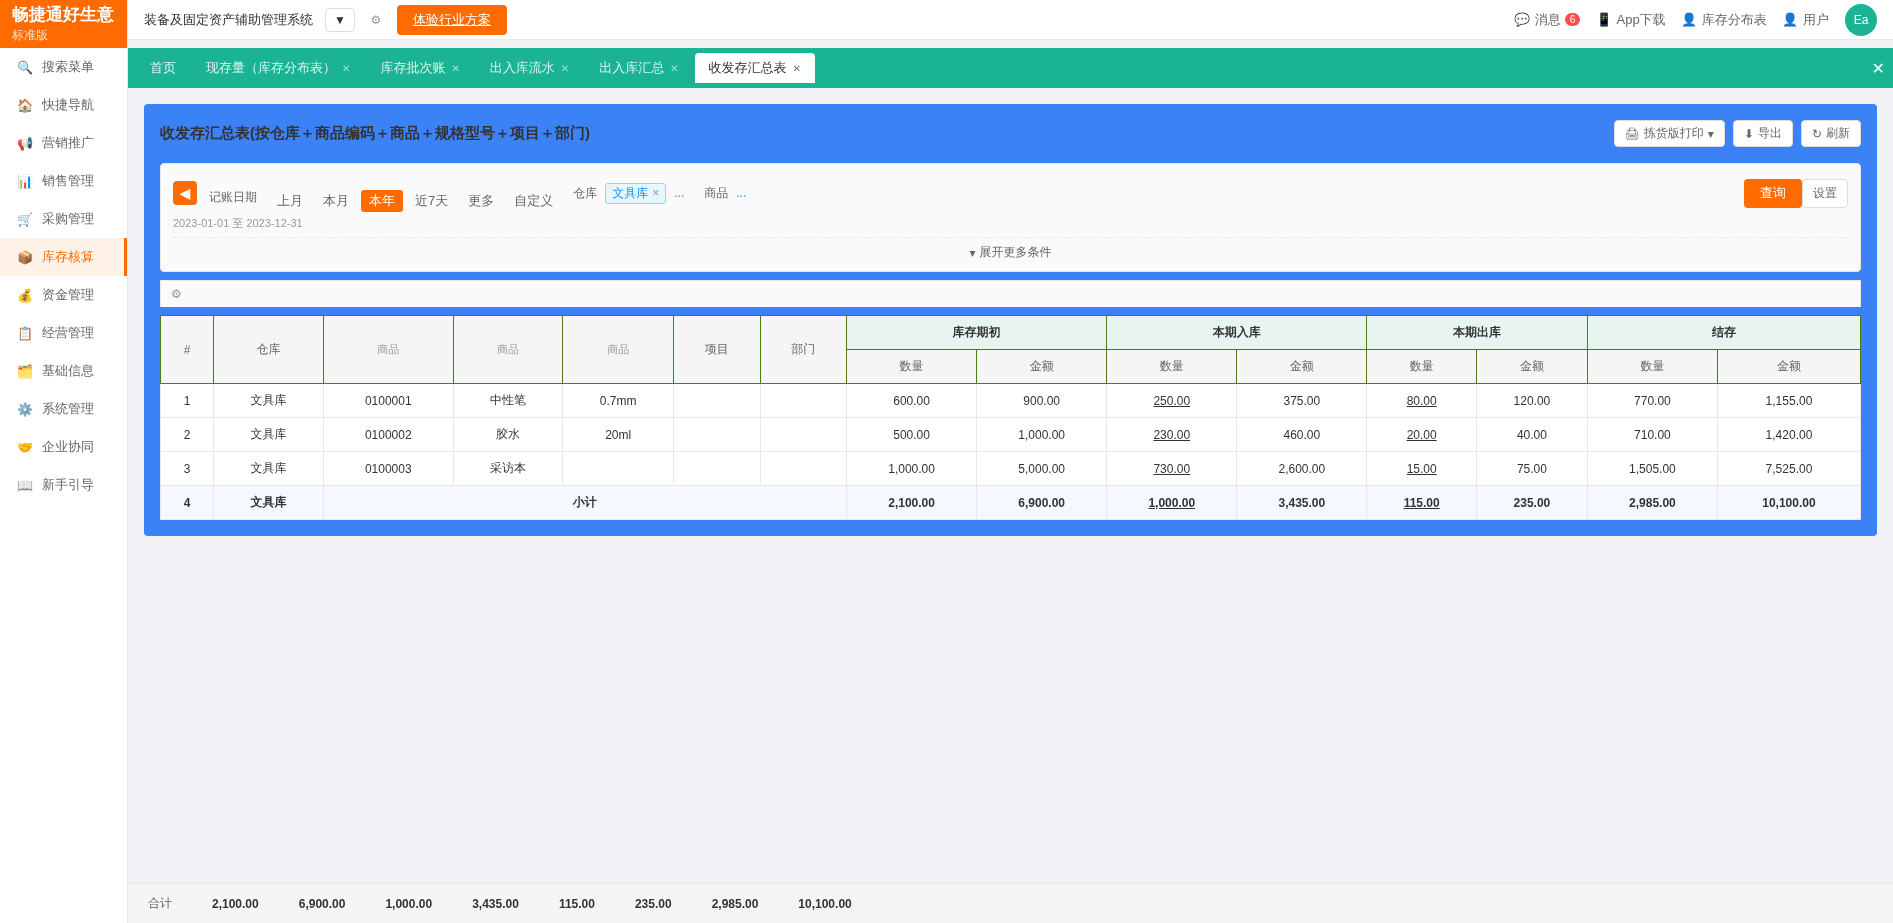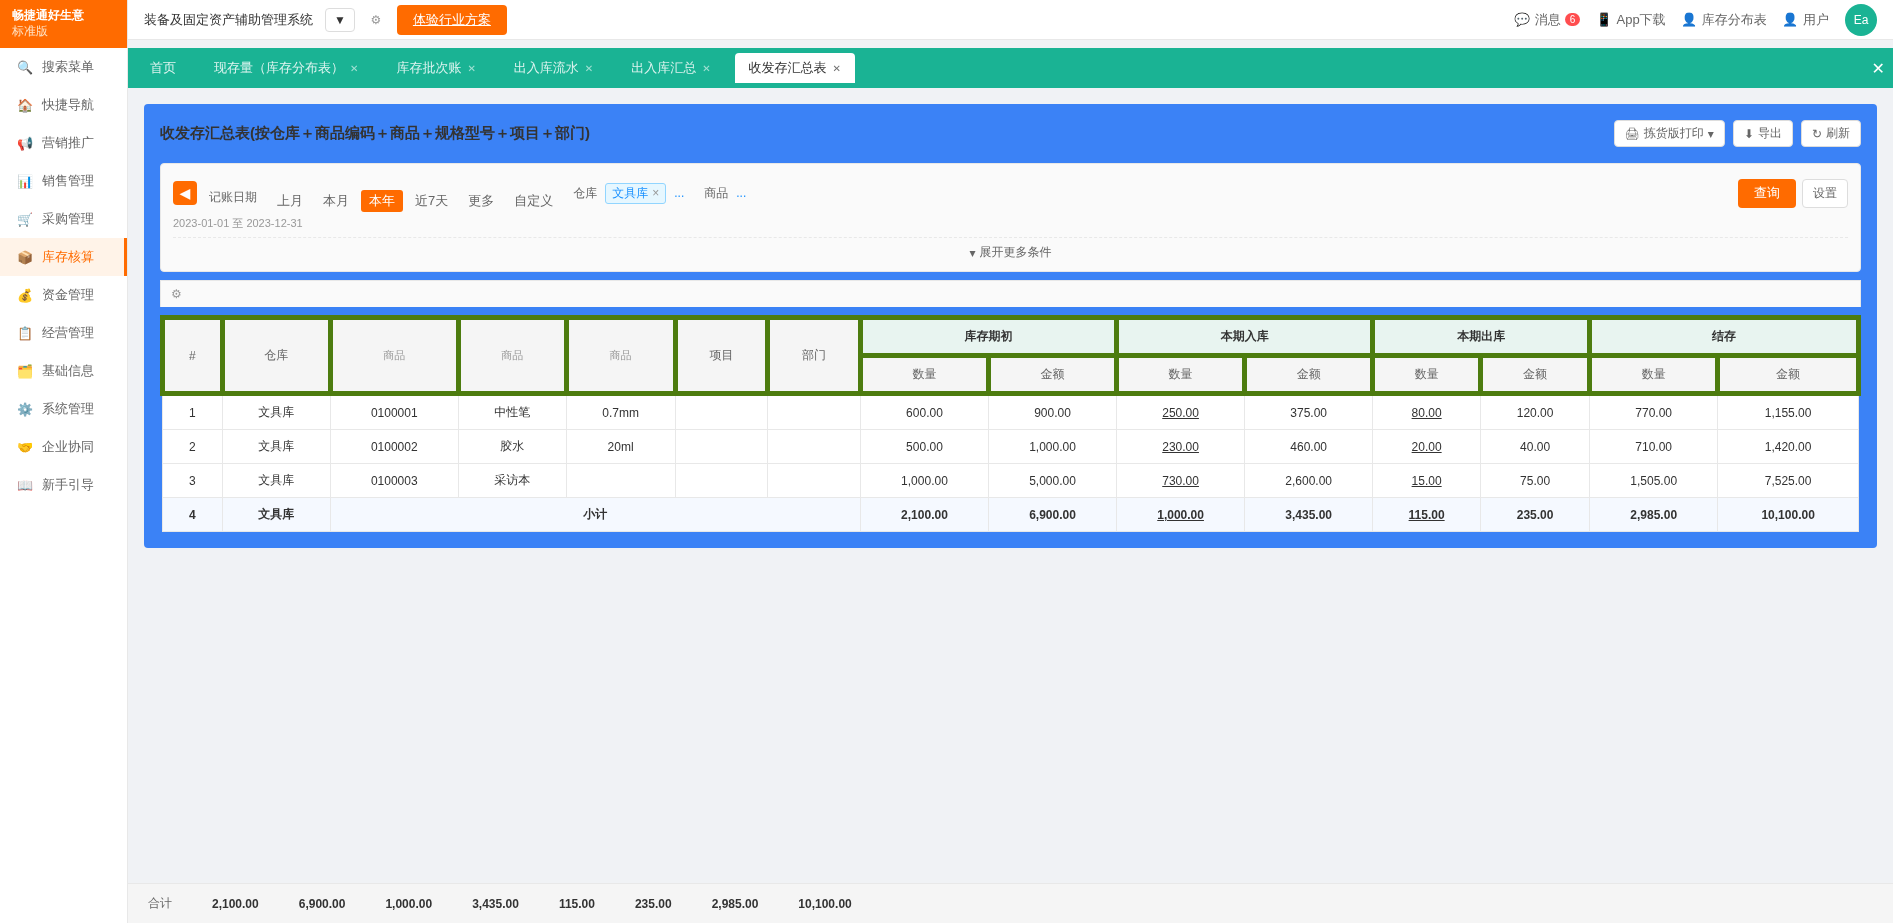--- a/index.html
+++ b/index.html
@@ -1,38 +1,38 @@
 <!DOCTYPE html>
 <html><head>
   <meta charset="utf-8">
   <style>
     * { margin: 0; padding: 0; box-sizing: border-box; }
     body { font-family: 'Microsoft YaHei', Arial, sans-serif; font-size: 12px; background: #f0f2f5; color: #333; width: 1893px; min-height: 923px; overflow-x: hidden; }
 
     
     .sidebar { position: fixed; left: 0; top: 0; width: 128px; height: 100%; background: #fff; border-right: 1px solid #e8e8e8; z-index: 100; }
     .sidebar-logo { background: #ff6b00; height: 48px; display: flex; align-items: center; padding: 0 12px; }
-    .sidebar-logo-text { color: #fff; font-size: 12px; font-weight: bold; line-height: 1.3; }
+    .sidebar-logo-text { color: #fff; font-size: 17px; font-weight: bold; line-height: 1.3; }
     .sidebar-logo-sub { color: #ffe0c0; font-size: 12px; }
     .sidebar-item { display: flex; align-items: center; padding: 10px 16px; cursor: pointer; color: #666; font-size: 13px; gap: 8px; }
     .sidebar-item.active { background: #fff3e8; color: #ff6b00; border-right: 3px solid #ff6b00; }
     .sidebar-icon { width: 18px; height: 18px; display: flex; align-items: center; justify-content: center; flex-shrink: 0; }
 
     
     .header { position: fixed; left: 128px; top: 0; right: 0; height: 40px; background: #fff; border-bottom: 1px solid #e8e8e8; display: flex; align-items: center; justify-content: space-between; padding: 0 16px; z-index: 99; }
     .header-left { display: flex; align-items: center; gap: 12px; }
     .header-system-title { font-size: 13px; color: #333; }
     .header-dropdown { display: flex; align-items: center; gap: 4px; cursor: pointer; border: 1px solid #ddd; border-radius: 4px; padding: 4px 8px; }
     .header-trial-btn { background: #ff6b00; color: #fff; border: none; border-radius: 4px; padding: 6px 16px; cursor: pointer; font-size: 13px; text-decoration: underline; }
     .header-right { display: flex; align-items: center; gap: 16px; color: #666; font-size: 13px; }
     .header-right-item { display: flex; align-items: center; gap: 4px; cursor: pointer; }
     .badge { background: #ff4d4f; color: #fff; border-radius: 10px; font-size: 10px; padding: 1px 5px; }
 
     
-    .tabbar { position: fixed; left: 128px; top: 48px; right: 0; height: 40px; background: #1ab394; display: flex; align-items: center; padding: 0 8px; z-index: 98; gap: 10px; }
+    .tabbar { position: fixed; left: 128px; top: 48px; right: 0; height: 40px; background: #1ab394; display: flex; align-items: center; padding: 0 8px; z-index: 98; gap: 2px; }
     .tab { display: flex; align-items: center; padding: 6px 14px; border-radius: 4px 4px 0 0; cursor: pointer; font-size: 13px; color: rgba(255,255,255,0.85); gap: 6px; white-space: nowrap; }
     .tab.active { background: #fff; color: #333; }
     .tab-close { font-size: 10px; cursor: pointer; opacity: 0.7; }
 
     
     .main { margin-left: 128px; margin-top: 88px; padding: 16px; background: #f0f2f5; min-height: calc(923px - 88px); }
     .content-card { background: #3b82f6; border-radius: 4px; padding: 16px; }
 
     
     .page-title { font-size: 15px; font-weight: bold; color: #333; margin-bottom: 16px; display: flex; align-items: center; justify-content: space-between; }
@@ -49,21 +49,21 @@
     .filter-tag-close { cursor: pointer; color: #999; }
     .filter-more-btn { color: #1890ff; cursor: pointer; font-size: 12px; }
     .filter-search-btn { background: #ff6b00; color: #fff; border: none; border-radius: 4px; padding: 5px 16px; cursor: pointer; font-size: 13px; }
     .filter-setting-btn { background: #fff; border: 1px solid #ddd; border-radius: 4px; padding: 5px 10px; cursor: pointer; font-size: 12px; color: #666; }
     .filter-expand-btn { color: #666; cursor: pointer; font-size: 12px; display: flex; align-items: center; gap: 4px; }
 
     
     .table-wrapper { overflow-x: auto; margin-top: 8px; }
     table { width: 100%; border-collapse: collapse; font-size: 12px; }
     thead tr { background: #f5f5f5; }
-    thead th { padding: 8px 10px; border: 5px solid #4d7c0f; font-weight: normal; color: #666; text-align: center; white-space: nowrap; }
+    thead th { padding: 8px 10px; border: 1px solid #4d7c0f; font-weight: normal; color: #666; text-align: center; white-space: nowrap; }
     thead th.group-header { background: #e8f4f0; font-weight: bold; color: #333; }
     tbody tr { background: #fff; }
     tbody tr.subtotal { background: #f5f9ff; font-weight: bold; }
     tbody td { padding: 8px 10px; border: 1px solid #e8e8e8; text-align: center; white-space: nowrap; }
     tbody td.underline { text-decoration: underline; cursor: pointer; color: #333; }
 
     .table-settings-row { display: flex; align-items: center; padding: 6px 10px; border: 1px solid #e8e8e8; border-bottom: none; background: #fafafa; }
     .settings-icon-btn { cursor: pointer; color: #999; }
 
     
@@ -233,21 +233,21 @@
               <span>文具库</span>
               <span class="filter-tag-close">×</span>
             </div>
             <span class="filter-more-btn">...</span>
           </div>
         </div>
         <div style="display:flex;align-items:center;gap:8px;margin-left:8px;">
           <span style="color:#666;font-size:12px;">商品</span>
           <span class="filter-more-btn">...</span>
         </div>
-        <div style="margin-left:auto;display:flex;gap:6px;">
+        <div style="margin-left:auto;display:flex;">
           <button class="filter-search-btn">查询</button>
           <button class="filter-setting-btn">设置</button>
         </div>
       </div>
       <div style="margin-top:4px;">
         <span style="color:#999;font-size:11px;">2023-01-01 至 2023-12-31</span>
       </div>
       <div style="display:flex;justify-content:center;margin-top:6px;padding-top:6px;border-top:1px dashed #e8e8e8;">
         <span class="filter-expand-btn">
           <span>▾</span>

